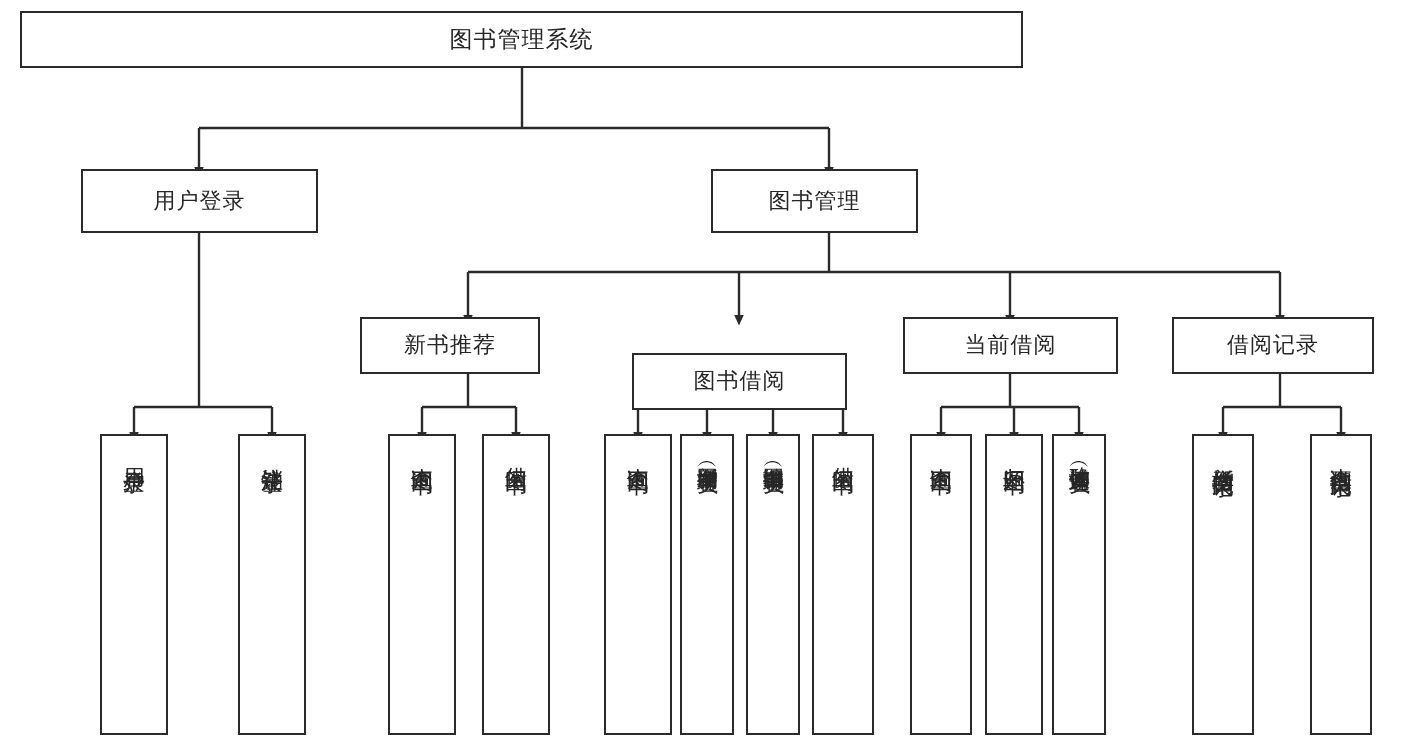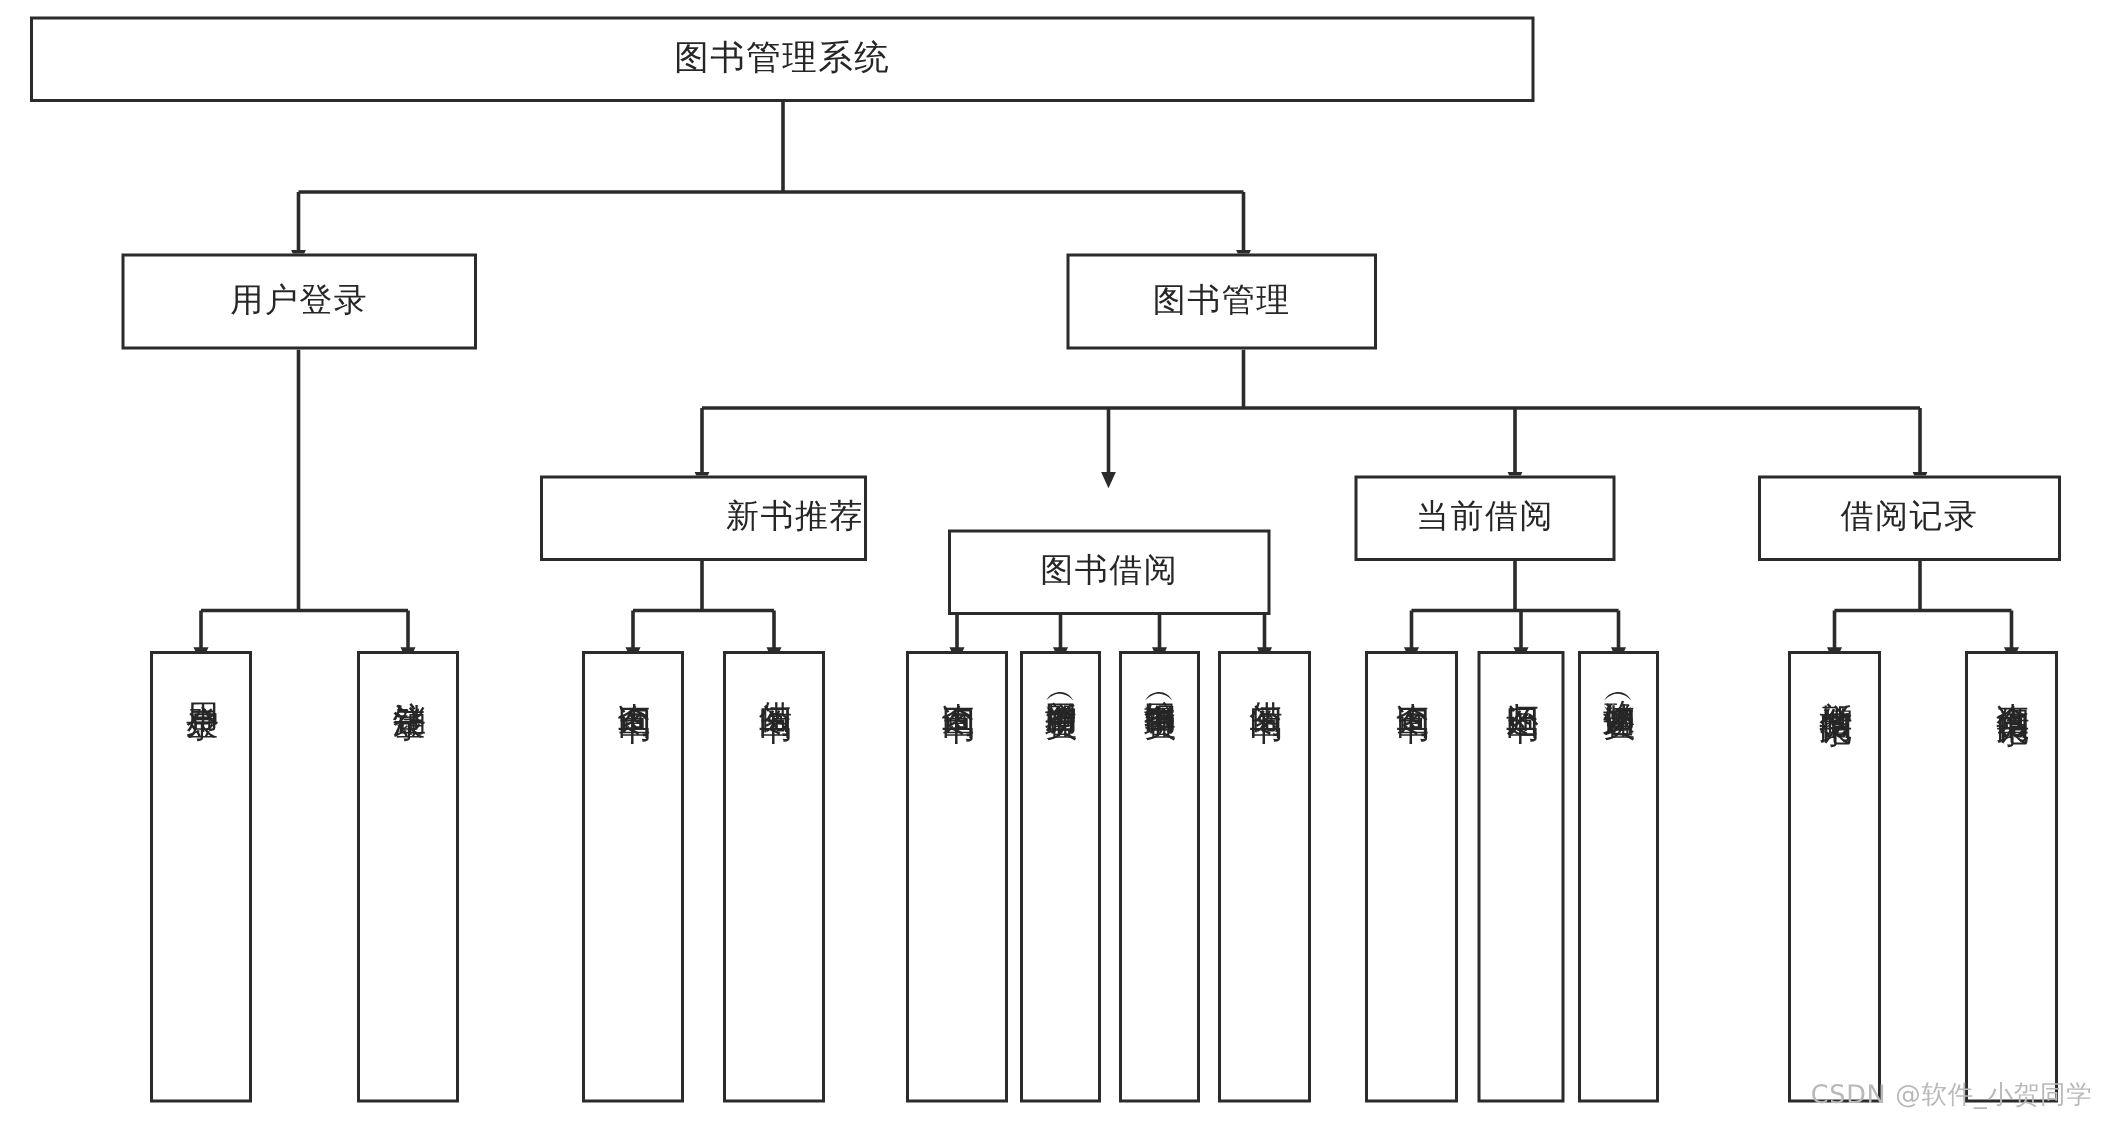--- a/index.html
+++ b/index.html
@@ -119,27 +119,27 @@
     <span>图书管理系统</span>
   </div>
 
   <div id="node-layer">
       <div class="node h-node" style="left: 81px; top: 169px; width: 237px; height: 64px;">
         <span>用户登录</span>
       </div>
       <div class="node h-node" style="left: 711px; top: 169px; width: 207px; height: 64px;">
         <span>图书管理</span>
       </div>
-      <div class="node h-node" style="left: 360px; top: 317px; width: 218px; height: 57px; justify-content: flex-end;">
+      <div class="node h-node" style="left: 360px; top: 317px; width: 180px; height: 57px;">
         <span>新书推荐</span>
       </div>
       <div class="node h-node" style="left: 632px; top: 317px; width: 215px; height: 57px; margin-top: 36px;">
         <span>图书借阅</span>
       </div>
-      <div class="node h-node" style="left: 903px; top: 317px; width: 174px; height: 57px;">
+      <div class="node h-node" style="left: 903px; top: 317px; width: 215px; height: 57px;">
         <span>当前借阅</span>
       </div>
       <div class="node h-node" style="left: 1172px; top: 317px; width: 202px; height: 57px;">
         <span>借阅记录</span>
       </div>
       <div class="node v-node" style="left: 100px; top: 434px; width: 68px; height: 301px;">
         <span class="vtext">用户登录</span>
       </div>
       <div class="node v-node" style="left: 238px; top: 434px; width: 68px; height: 301px;">
         <span class="vtext">注销登录</span>
@@ -172,14 +172,13 @@
         <span class="vtext">确认归还（管理员）</span>
       </div>
       <div class="node v-node" style="left: 1192px; top: 434px; width: 62px; height: 301px;">
         <span class="vtext">新增借阅记录</span>
       </div>
       <div class="node v-node" style="left: 1310px; top: 434px; width: 62px; height: 301px;">
         <span class="vtext">查询借阅记录</span>
       </div>
     </div>
 
-  <div id="watermark">CSDN @软件_小贺同学</div>
 </div>
 
 </body></html>

